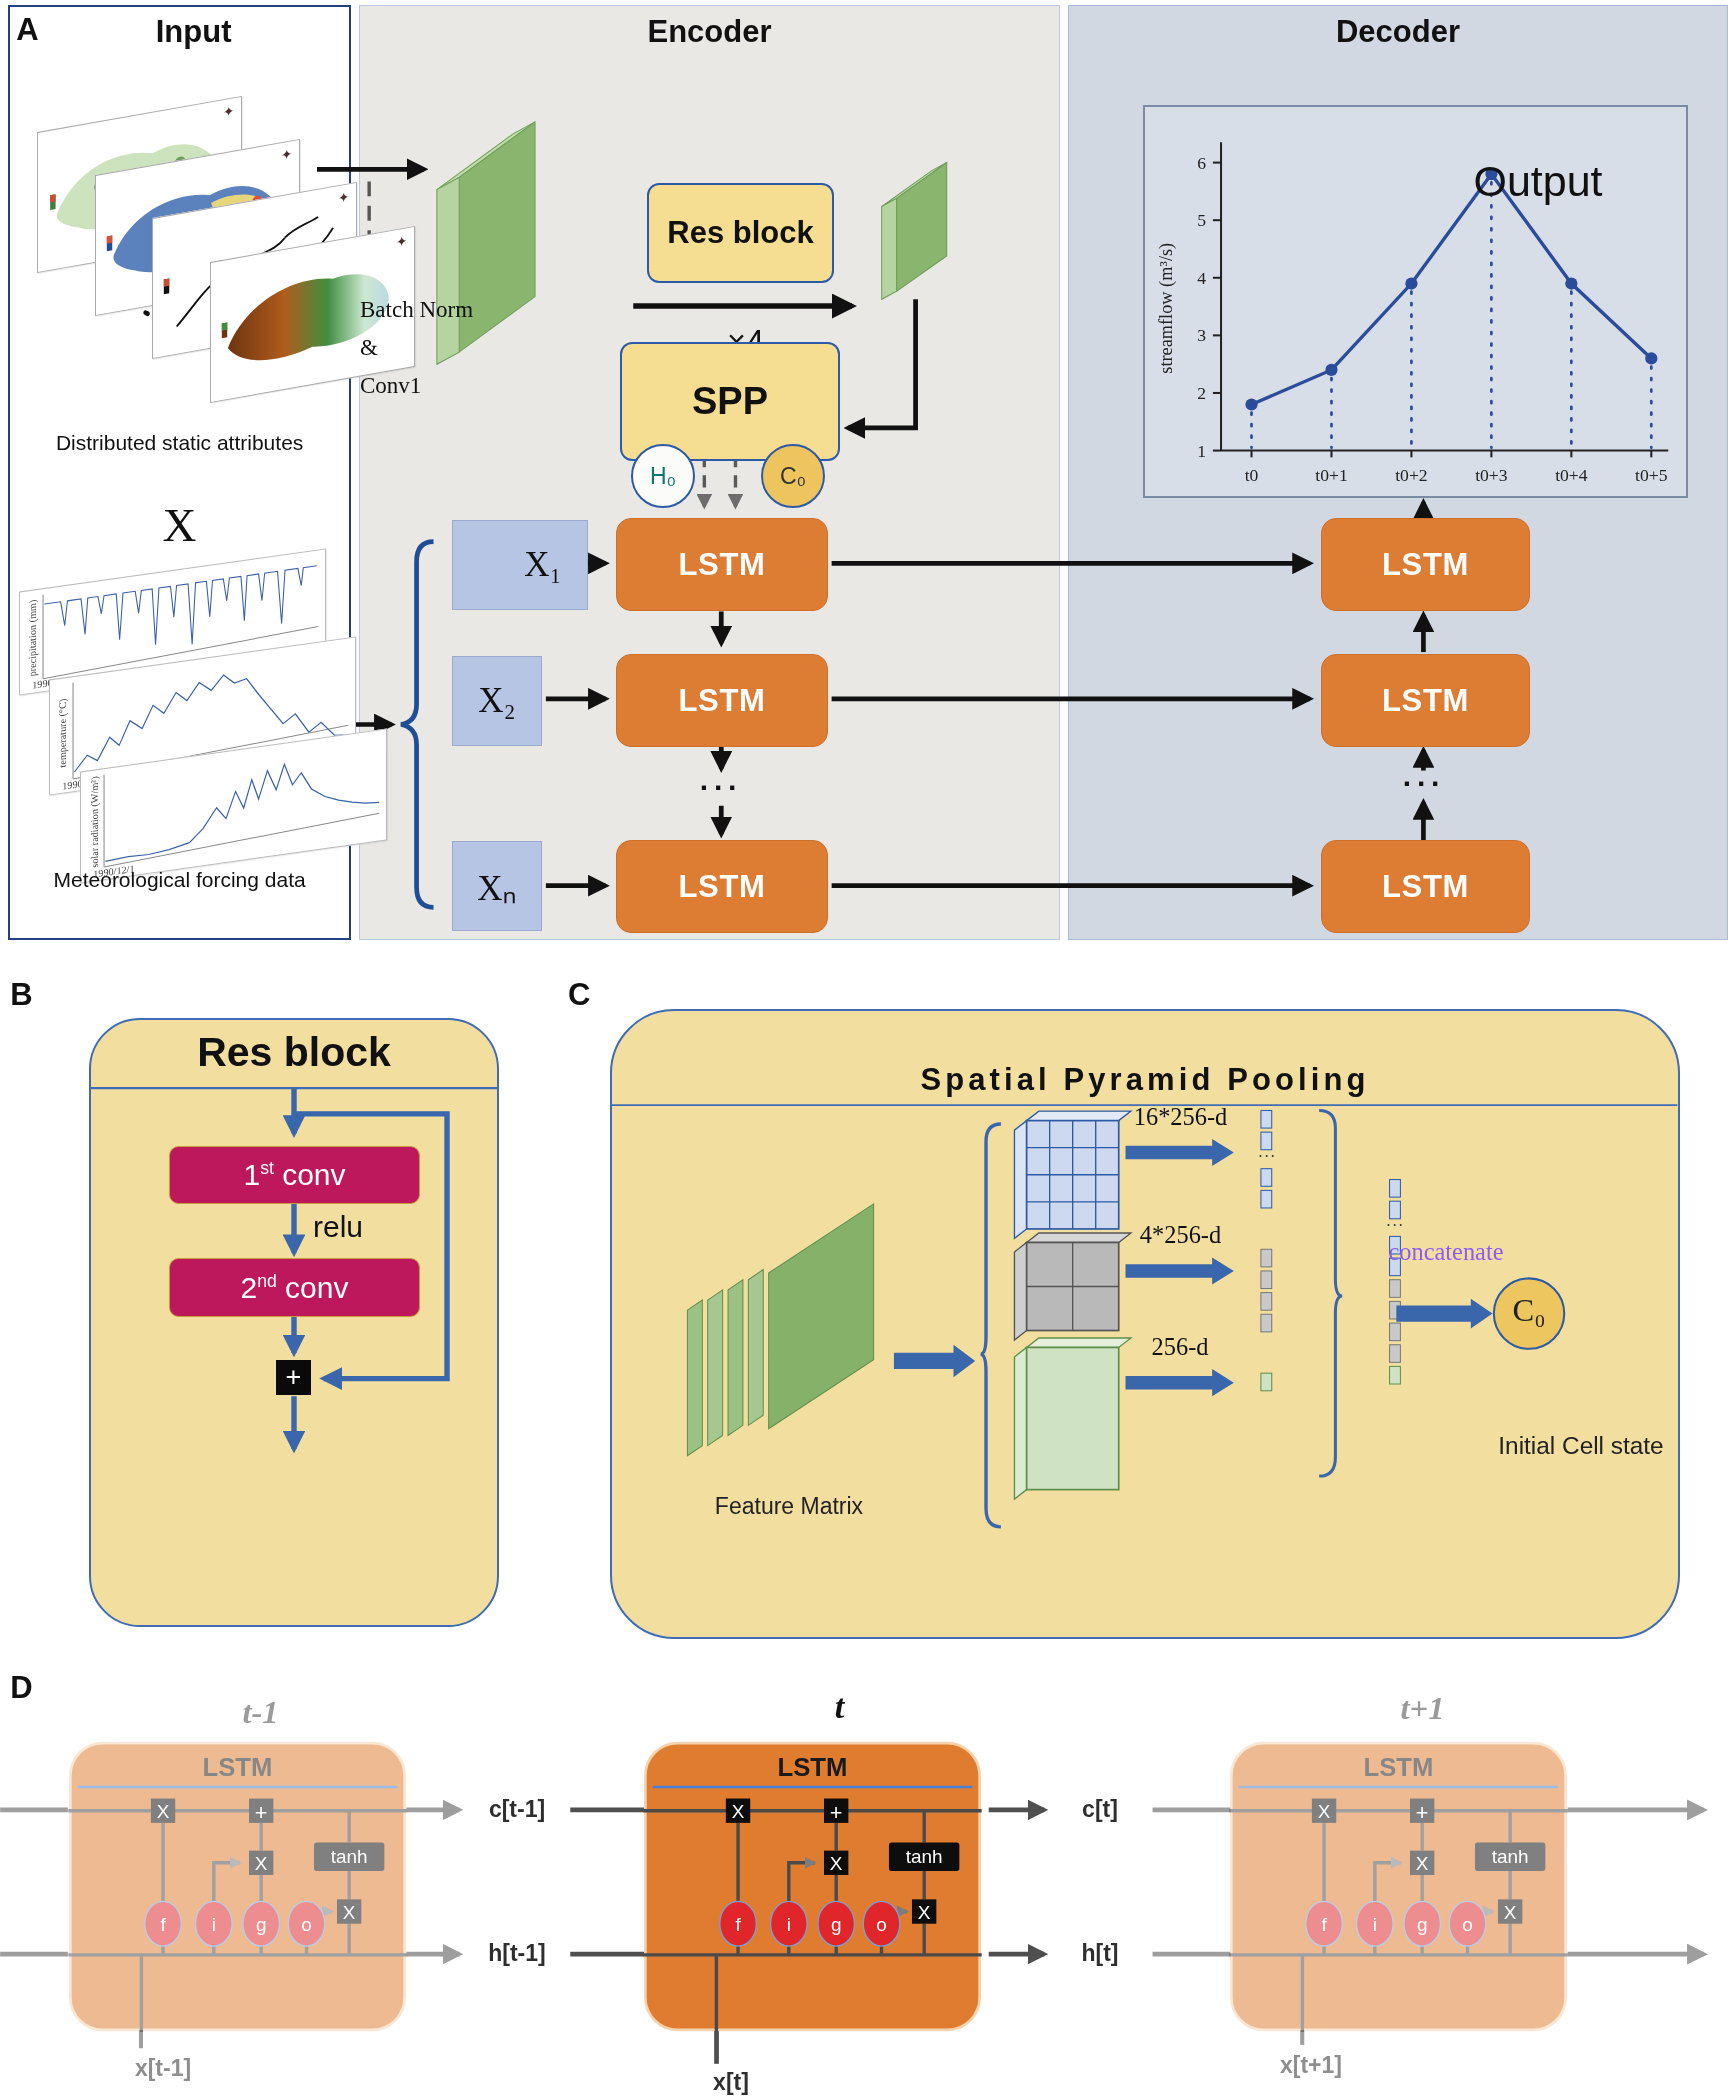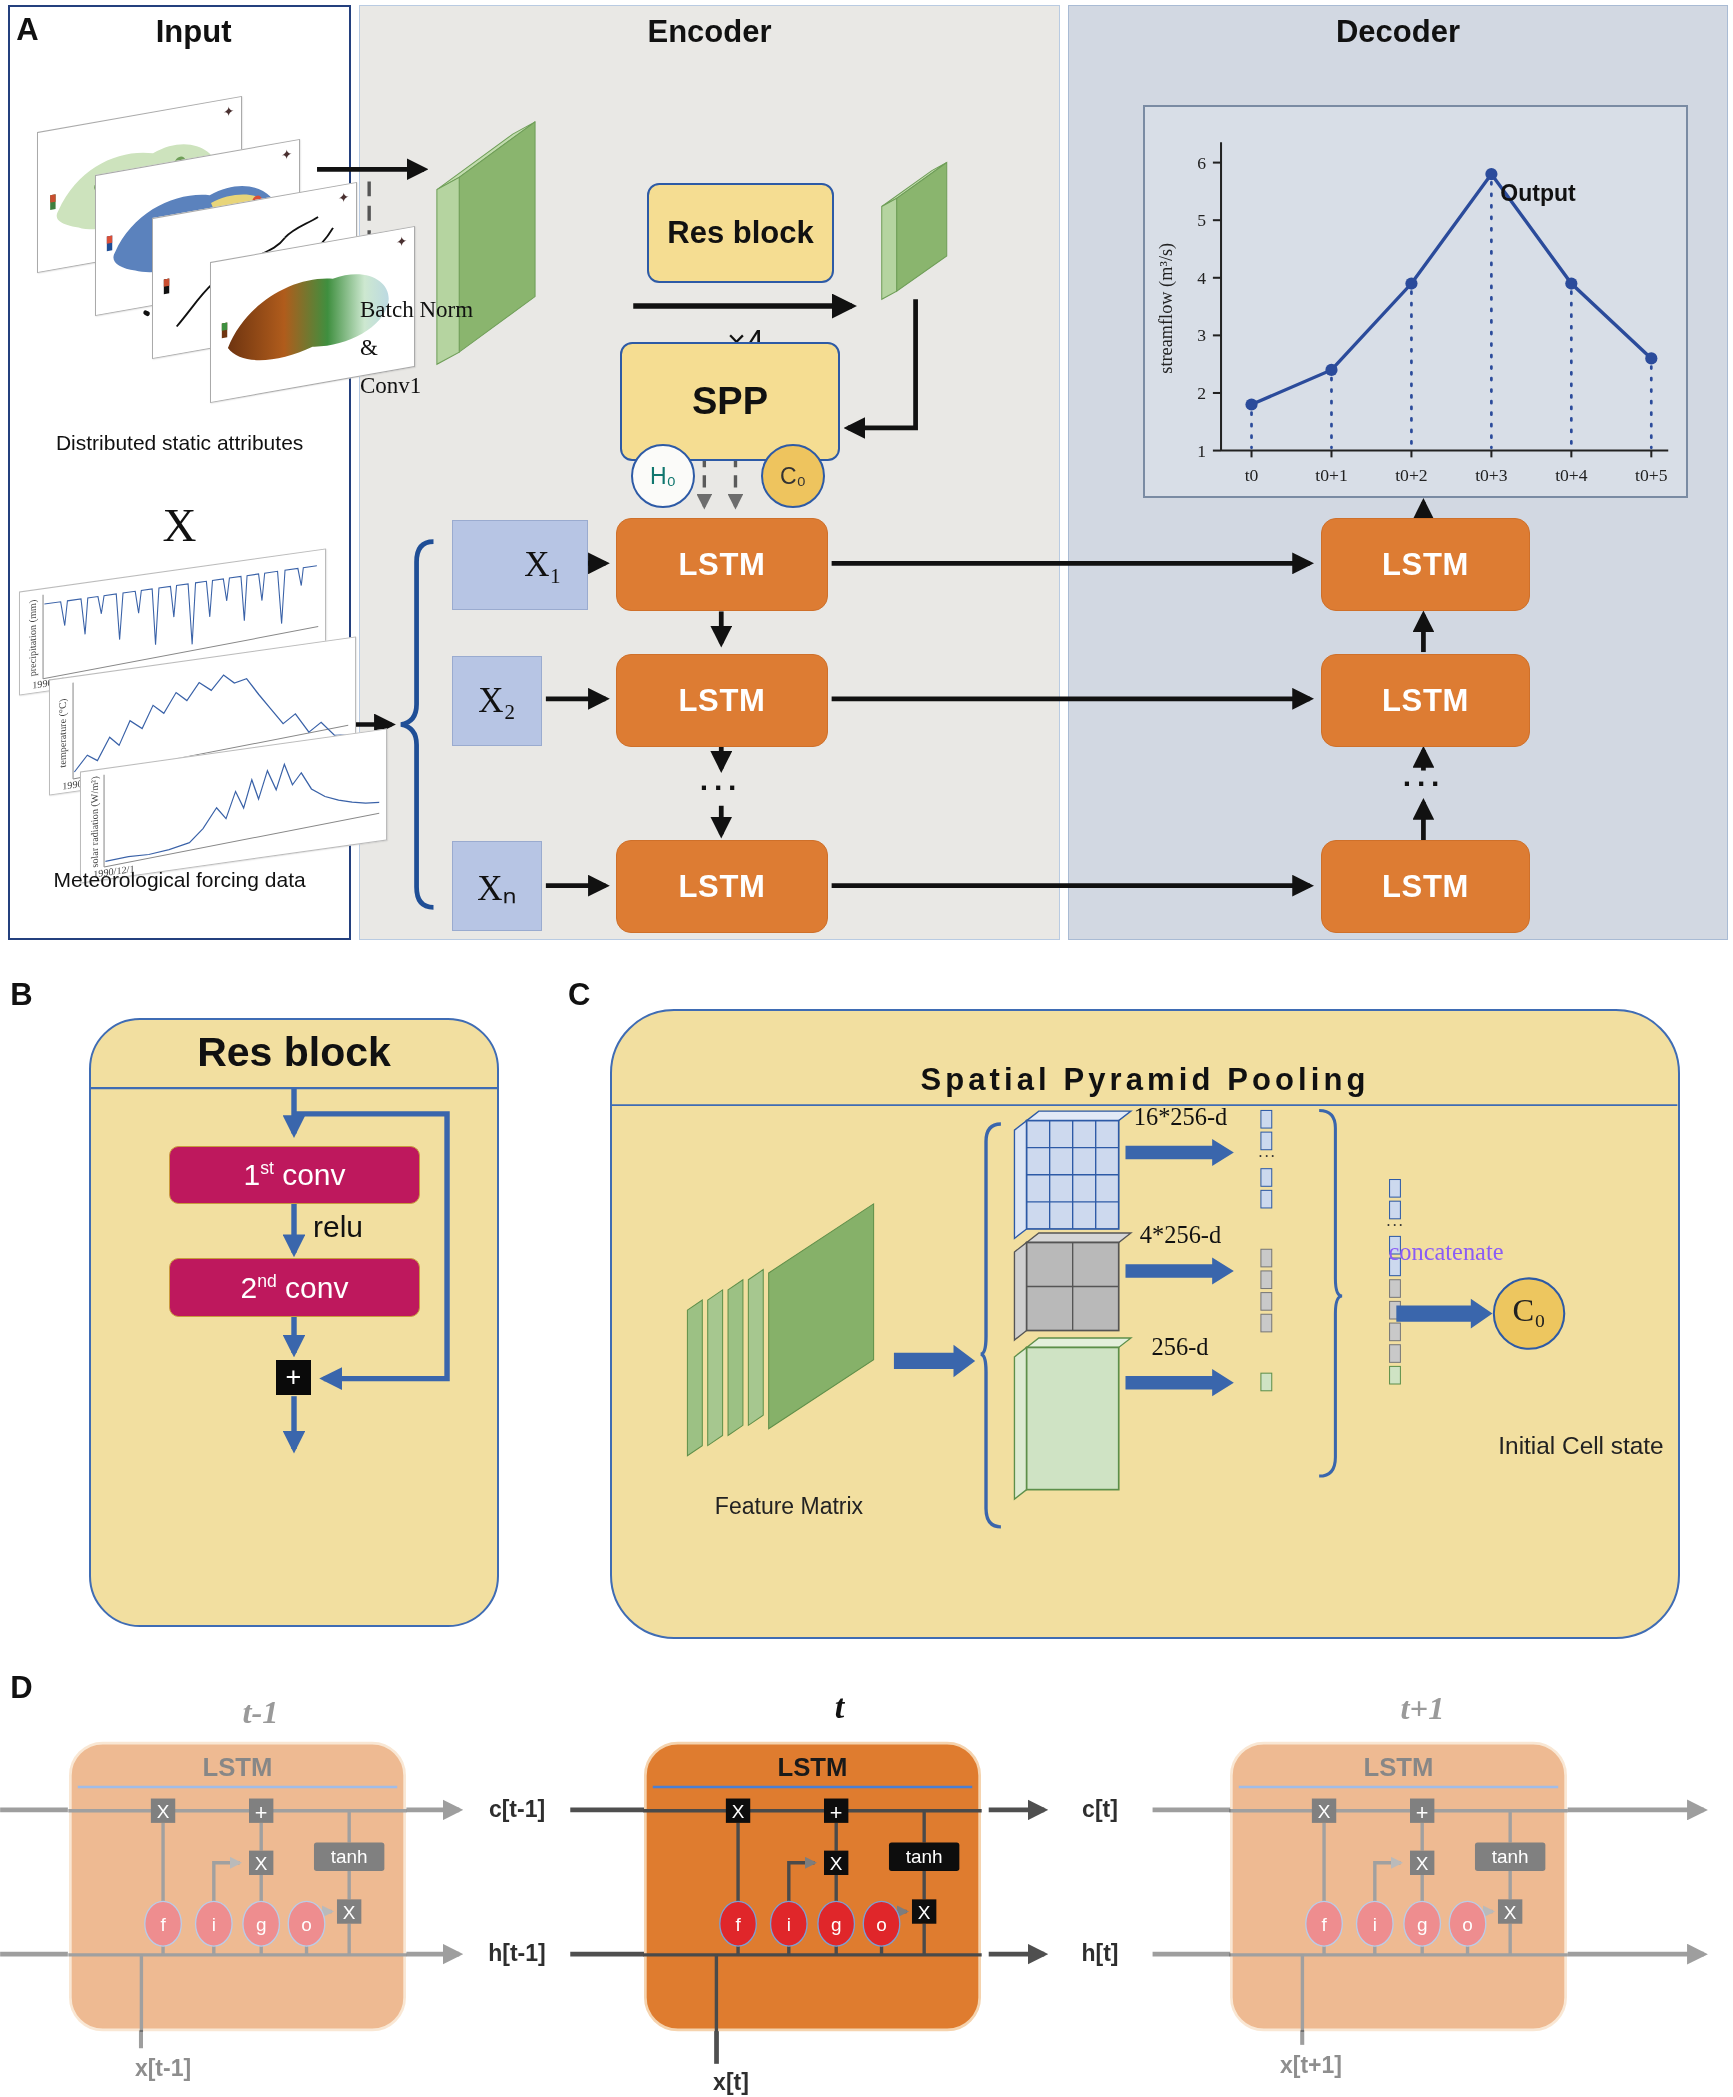--- a/index.html
+++ b/index.html
@@ -369,21 +369,21 @@
       <line x1="750" y1="386" x2="750" y2="506" stroke="#2b4b9b" stroke-width="4" stroke-dasharray="3 14" stroke-linecap="round"></line>
       <polyline points="160,442 278,391 396,263.5 514,102 632,263.5 750,374" fill="none" stroke="#2b4b9b" stroke-width="5"></polyline>
       <circle cx="160" cy="442" r="9" fill="#2b4b9b"></circle>
       <circle cx="278" cy="391" r="9" fill="#2b4b9b"></circle>
       <circle cx="396" cy="263.5" r="9" fill="#2b4b9b"></circle>
       <circle cx="514" cy="102" r="9" fill="#2b4b9b"></circle>
       <circle cx="632" cy="263.5" r="9" fill="#2b4b9b"></circle>
       <circle cx="750" cy="374" r="9" fill="#2b4b9b"></circle>
       <text x="42" y="300" text-anchor="middle" font-size="27" font-family="&quot;Liberation Serif&quot;,serif" fill="#222" transform="rotate(-90 42 300)">streamflow (m³/s)</text>
     </svg>
-  <div class="abs lay3 ctr" style="left:1443px;top:157px;width:190px;font-size:23px;font-weight:700;color:#111;z-index:4;margin-top:23px;">Output</div>
+  <div class="abs lay3 ctr" style="left:1443px;top:157px;width:190px;font-size:43px;font-weight:400;color:#111;z-index:4;">Output</div>
 
   <div class="abs lay3" style="left:10.2px;top:977px;font-size:31px;font-weight:700;color:#111;">B</div>
   <div class="abs lay3 ctr" style="left:89px;top:1029px;width:410px;font-size:41px;font-weight:700;color:#111;">Res block</div>
   <div class="abs lay3 ctr convbox" style="left:169px;top:1146px;width:249px;height:56px;">
     <span><span>1</span><sup style="font-size:17.6px;">st</sup><span> conv</span></span>
   </div>
   <div class="abs lay3" style="left:313px;top:1210px;font-size:30px;color:#111;">relu</div>
   <div class="abs lay3 ctr convbox" style="left:169px;top:1258px;width:249px;height:57px;">
     <span><span>2</span><sup style="font-size:17.6px;">nd</sup><span> conv</span></span>
   </div>

